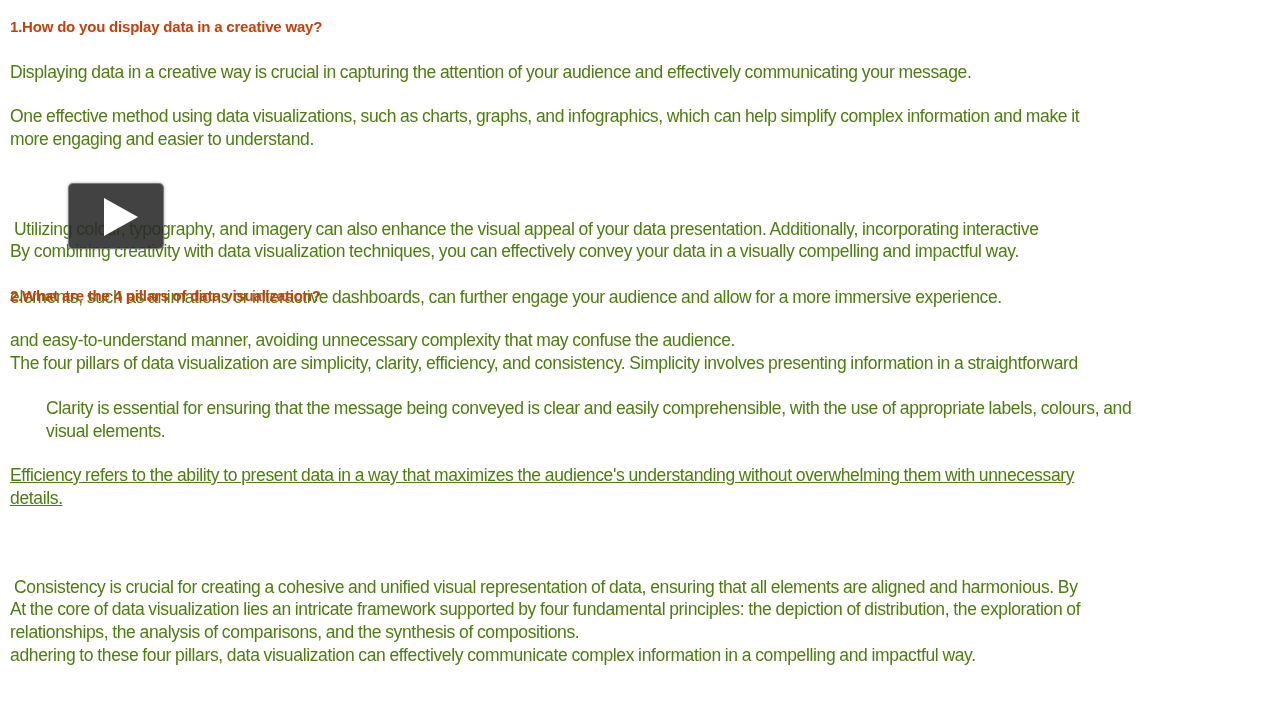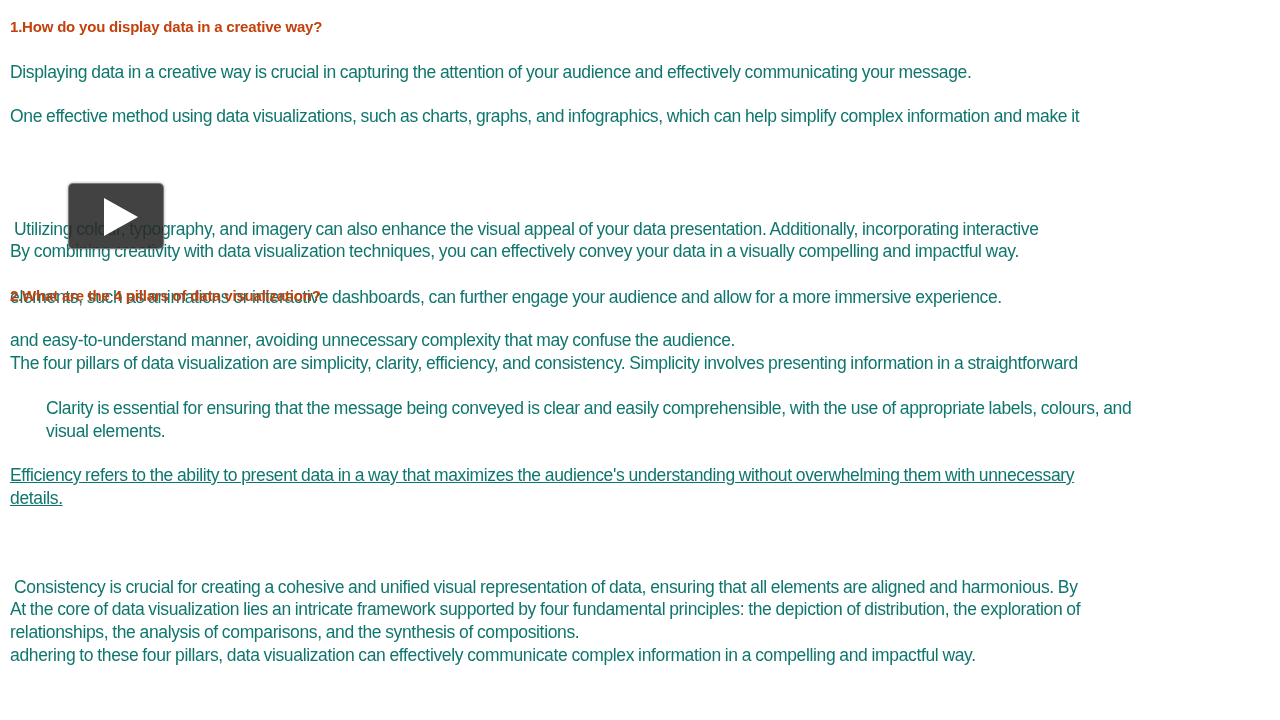--- a/index.html
+++ b/index.html
@@ -29,21 +29,21 @@
       color: #c2410c;
       letter-spacing: -0.2px;
       white-space: nowrap;
       line-height: 18px;
     }
     .para {
       position: absolute;
       left: 0;
       font-size: 17.5px;
       line-height: 22.5px;
-      color: #0f766e;
+      color: #4d7c0f;
       letter-spacing: -0.35px;
       word-spacing: -0.5px;
       white-space: nowrap;
     }
     .line { display: block; }
 
     .play-button {
       position: absolute;
       left: 68px;
       top: 183px;
@@ -73,20 +73,21 @@
 <div class="doc">
 
   <div class="heading" style="top:18px;">1.How do you display data in a creative way?</div>
 
   <div class="para" style="top:61px;">
     <span class="line">Displaying data in a creative way is crucial in capturing the attention of your audience and effectively communicating your message.</span>
   </div>
 
   <div class="para" style="top:105px;">
     <span class="line">One effective method using data visualizations, such as charts, graphs, and infographics, which can help simplify complex information and make it</span>
+    <span class="line">more engaging and easier to understand.</span>
   </div>
 
   <div class="para" style="top:173px; white-space: pre;">
     <span class="line"> Utilizing colour, typography, and imagery can also enhance the visual appeal of your data presentation. Additionally, incorporating interactive</span>
     <span class="line">elements, such as animations or interactive dashboards, can further engage your audience and allow for a more immersive experience.</span>
   </div>
 
   <div class="para" style="top:240px;">
     <span class="line">By combining creativity with data visualization techniques, you can effectively convey your data in a visually compelling and impactful way.</span>
   </div>

